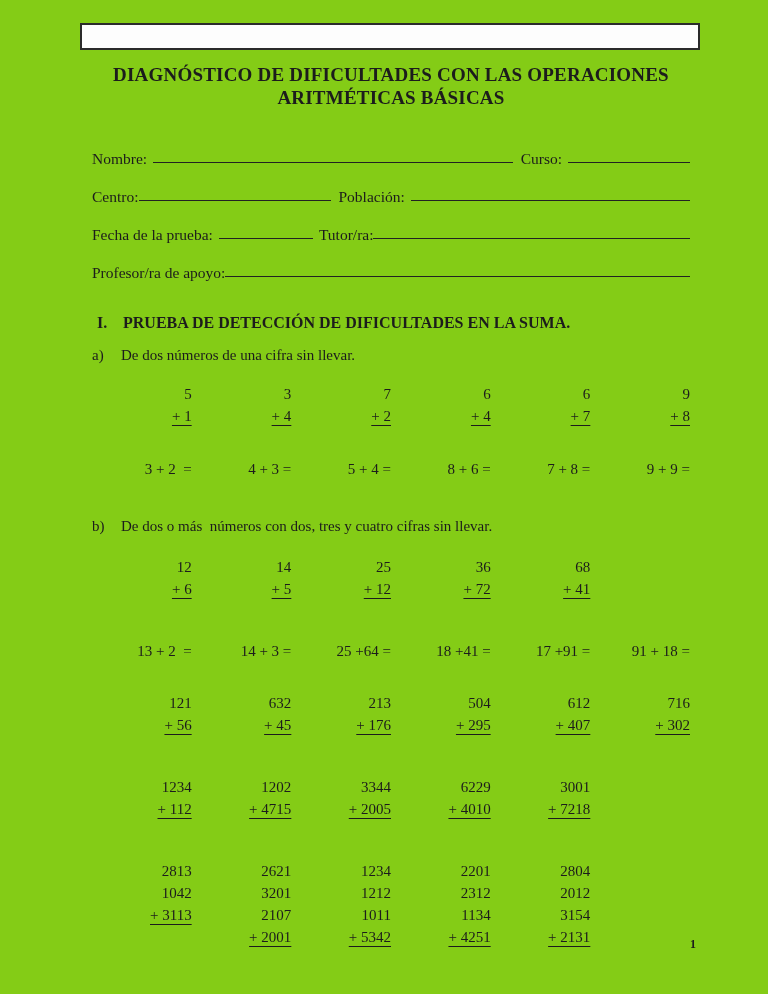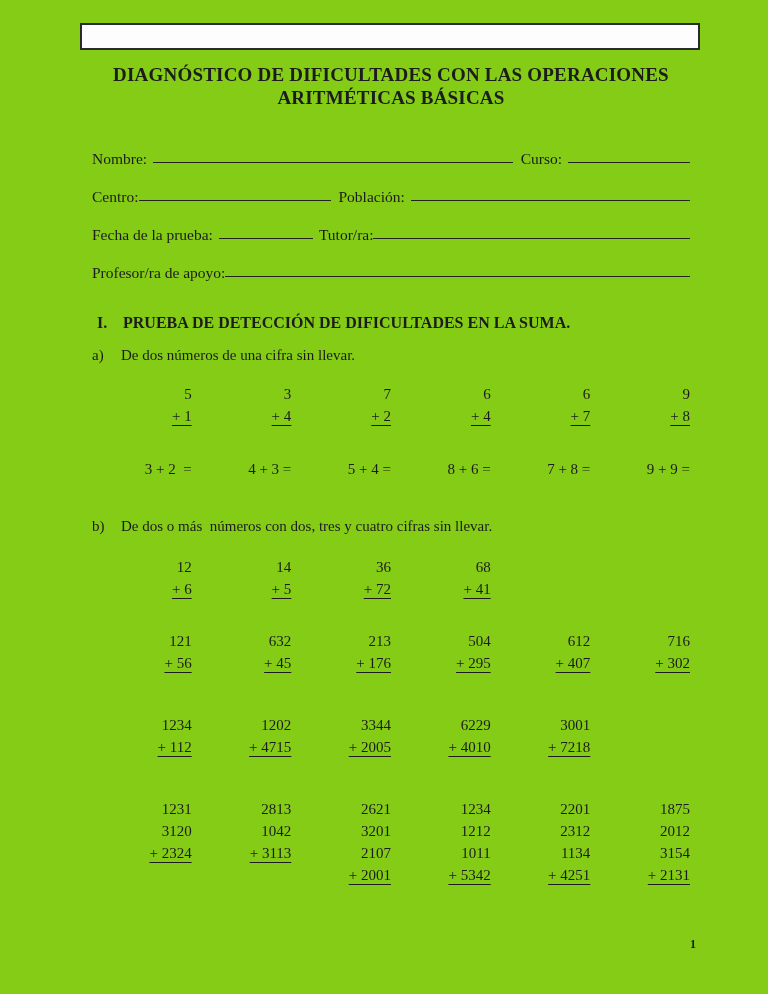--- a/index.html
+++ b/index.html
@@ -206,29 +206,53 @@
   <div class="prob-grid mt-b1">
       <div class="prob-col">
         <div class="prob-line">12</div>
         <div class="prob-line ul">+ 6</div>
       </div>
       <div class="prob-col">
         <div class="prob-line">14</div>
         <div class="prob-line ul">+ 5</div>
       </div>
       <div class="prob-col">
+        <div class="prob-line">25</div>
+        <div class="prob-line ul">+ 12</div>
+      </div>
+      <div class="prob-col">
         <div class="prob-line">36</div>
         <div class="prob-line ul">+ 72</div>
       </div>
       <div class="prob-col">
         <div class="prob-line">68</div>
         <div class="prob-line ul">+ 41</div>
       </div>
     </div>
 
+  <div class="prob-grid mt-b2">
+      <div class="prob-col">
+        <div class="prob-line">13 + 2  =</div>
+      </div>
+      <div class="prob-col">
+        <div class="prob-line">14 + 3 =</div>
+      </div>
+      <div class="prob-col">
+        <div class="prob-line">25 +64 =</div>
+      </div>
+      <div class="prob-col">
+        <div class="prob-line">18 +41 =</div>
+      </div>
+      <div class="prob-col">
+        <div class="prob-line">17 +91 =</div>
+      </div>
+      <div class="prob-col">
+        <div class="prob-line">91 + 18 =</div>
+      </div>
+    </div>
 
   <div class="prob-grid mt-b3">
       <div class="prob-col">
         <div class="prob-line">121</div>
         <div class="prob-line ul">+ 56</div>
       </div>
       <div class="prob-col">
         <div class="prob-line">632</div>
         <div class="prob-line ul">+ 45</div>
       </div>
@@ -267,25 +291,20 @@
         <div class="prob-line">6229</div>
         <div class="prob-line ul">+ 4010</div>
       </div>
       <div class="prob-col">
         <div class="prob-line">3001</div>
         <div class="prob-line ul">+ 7218</div>
       </div>
     </div>
 
   <div class="prob-grid mt-b5">
-      <div class="prob-col">
-        <div class="prob-line">1231</div>
-        <div class="prob-line">3120</div>
-        <div class="prob-line ul">+ 2324</div>
-      </div>
       <div class="prob-col">
         <div class="prob-line">2813</div>
         <div class="prob-line">1042</div>
         <div class="prob-line ul">+ 3113</div>
       </div>
       <div class="prob-col">
         <div class="prob-line">2621</div>
         <div class="prob-line">3201</div>
         <div class="prob-line">2107</div>
         <div class="prob-line ul">+ 2001</div>
@@ -296,21 +315,21 @@
         <div class="prob-line">1011</div>
         <div class="prob-line ul">+ 5342</div>
       </div>
       <div class="prob-col">
         <div class="prob-line">2201</div>
         <div class="prob-line">2312</div>
         <div class="prob-line">1134</div>
         <div class="prob-line ul">+ 4251</div>
       </div>
       <div class="prob-col">
-        <div class="prob-line">1875</div>
+        <div class="prob-line">2804</div>
         <div class="prob-line">2012</div>
         <div class="prob-line">3154</div>
         <div class="prob-line ul">+ 2131</div>
       </div>
     </div>
 
   <div class="page-number">1</div>
 
 </div>
 

